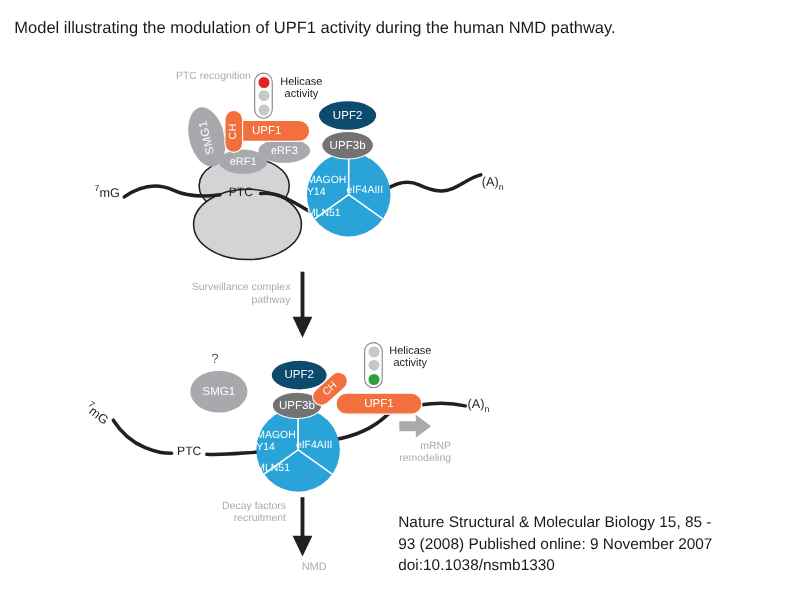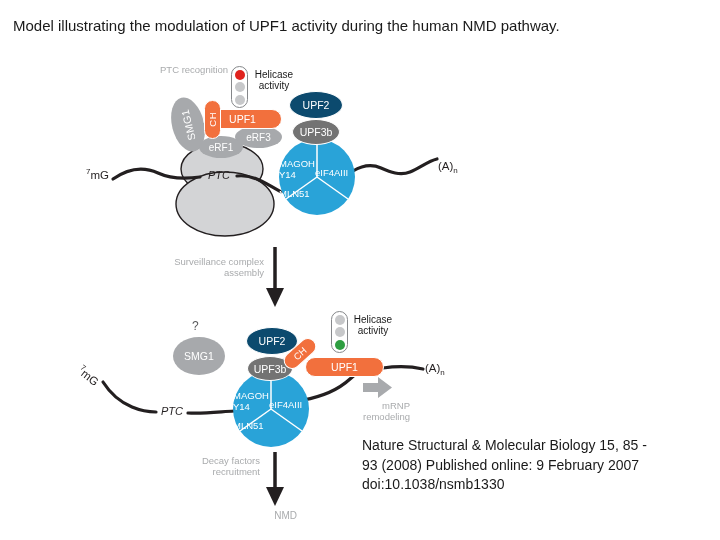--- a/index.html
+++ b/index.html
@@ -1,42 +1,42 @@
 <!DOCTYPE html>
 <html><head>
 <meta charset="utf-8">
 <style>
   html,body{margin:0;padding:0;background:#fff;}
   .slide{position:relative;width:720px;height:540px;background:#ffffff;overflow:hidden;
          font-family:"Liberation Sans",sans-serif;color:#1a1a1a;padding-left:28px;}
   .abs{position:absolute;}
   .title{left:13px;top:17px;width:690px;font-size:15px;color:#1a1a1a;}
   .graylbl{color:#a9abad;font-size:9.5px;line-height:11px;text-align:right;}
-  .blklbl{color:#231f20;font-size:11px;font-style:italic;}
+  .blklbl{color:#231f20;font-size:11px;}
   .shape{display:flex;align-items:center;justify-content:center;color:#fff;
          font-size:10.5px;box-sizing:border-box;}
   .ellipse{border-radius:50%;}
   .capsule{border-radius:12px;}
   .gray{background:#a7a9ac;}
   .orange{background:#f2703d;border:1.5px solid #fff;}
   .indigo{background:#0c4a6e;border:1.5px solid #fff;}
   .purple{background:#737373;border:1.5px solid #fff;}
   .ejc{background:#29a3d8;border-radius:50%;}
   .ejc .lbl{position:absolute;color:#fff;font-size:9.5px;line-height:10.5px;text-align:left;}
   .vtext{writing-mode:vertical-rl;transform:rotate(180deg);letter-spacing:0.5px;}
   .helicase{width:17px;height:42px;border-radius:9px;background:#fff;border:1.5px solid #85878a;
             display:flex;flex-direction:column;align-items:center;justify-content:space-evenly;box-sizing:border-box;}
   .light{width:10px;height:10px;border-radius:50%;}
   .light[data-state="red"]{background:#e0231e;}
   .light[data-state="green"]{background:#2e9e41;}
   .light[data-state="gray"]{background:#c7c8ca;}
   .heli-lbl{font-size:10px;line-height:11px;color:#1a1a1a;text-align:center;}
   .mrna-lbl{font-size:11.5px;color:#231f20;white-space:nowrap;}
   sup{font-size:8px;} sub{font-size:8px;}
-  .citation{left:362px;top:436px;width:340px;font-size:14px;line-height:19.5px;color:#1a1a1a;}
+  .citation{left:362px;top:465px;width:340px;font-size:14px;line-height:19.5px;color:#1a1a1a;}
   svg{display:block;}
 </style>
 </head>
 <body>
 
 <div class="slide">
 
   <div class="abs title">Model illustrating the modulation of UPF1 activity during the human NMD pathway.</div>
 
   <svg class="abs" style="left:0;top:0;" width="720" height="540" viewBox="0 0 720 540">
@@ -121,21 +121,21 @@
   </div>
   <div class="abs shape ellipse purple" style="left:292px;top:119px;width:48px;height:26px;">
     <span>UPF3b</span>
   </div>
   <div class="abs shape ellipse indigo" style="left:289px;top:91px;width:54px;height:28px;">
     <span>UPF2</span>
   </div>
 
   <div class="abs graylbl" style="left:152px;top:256px;width:112px;">
     <div>Surveillance complex</div>
-    <div>assembly</div>
+    <div>pathway</div>
   </div>
 
   <div class="abs" style="left:192px;top:319px;font-size:12px;color:#58595b;">?</div>
   <div class="abs shape ellipse gray" style="left:173px;top:337px;width:52px;height:38px;">
     <span>SMG1</span>
   </div>
 
   <div class="abs ejc" style="left:233px;top:371px;width:76px;height:76px;">
     <svg class="abs" style="left:0;top:0;" width="76" height="76">
       <g stroke="#fff" stroke-width="1.5">
@@ -184,17 +184,17 @@
   </div>
 
   <div class="abs graylbl" style="left:156px;top:455px;width:104px;">
     <div>Decay factors</div>
     <div>recruitment</div>
   </div>
   <div class="abs graylbl" style="left:253px;top:510px;width:44px;font-size:10px;">NMD</div>
 
   <div class="abs citation">
     <div>Nature Structural &amp; Molecular Biology 15, 85 -</div>
-    <div>93 (2008) Published online: 9 February 2007</div>
+    <div>93 (2008) Published online: 9 November 2007</div>
     <div>doi:10.1038/nsmb1330</div>
   </div>
 
 </div>
 
 </body></html>

